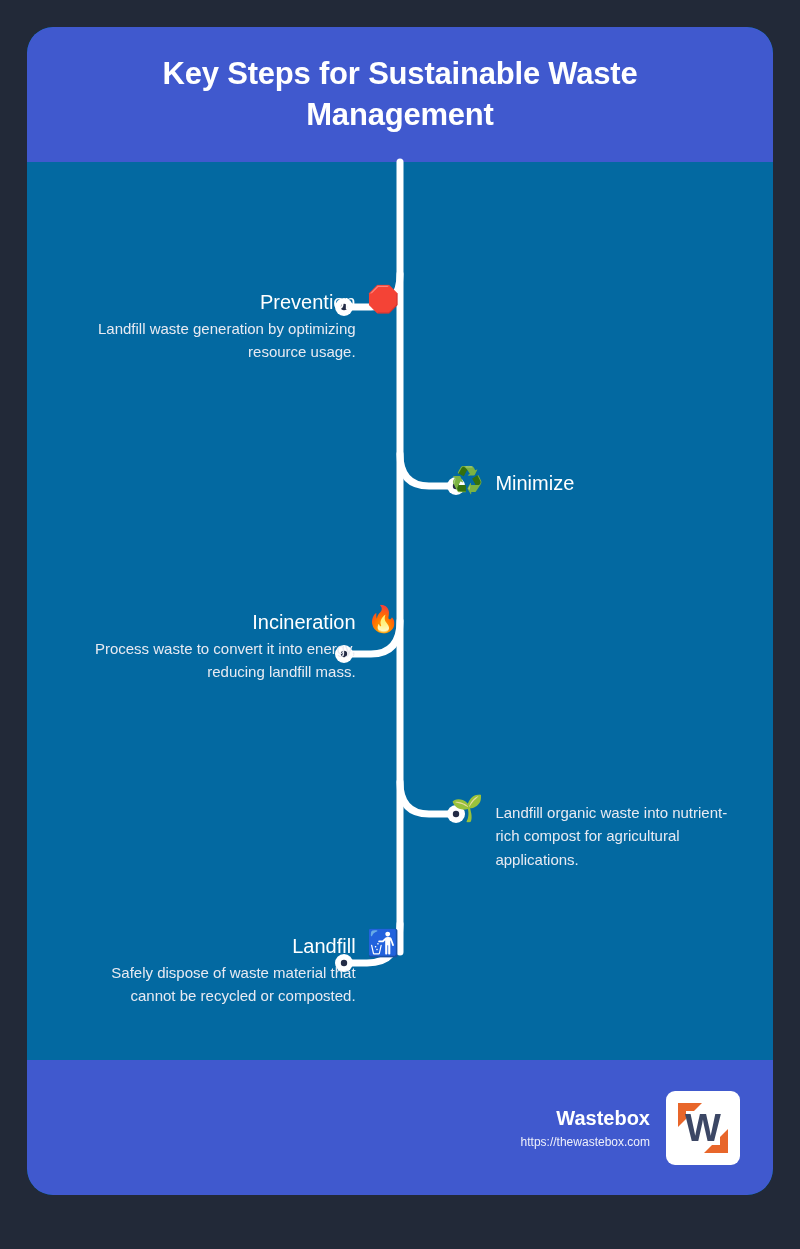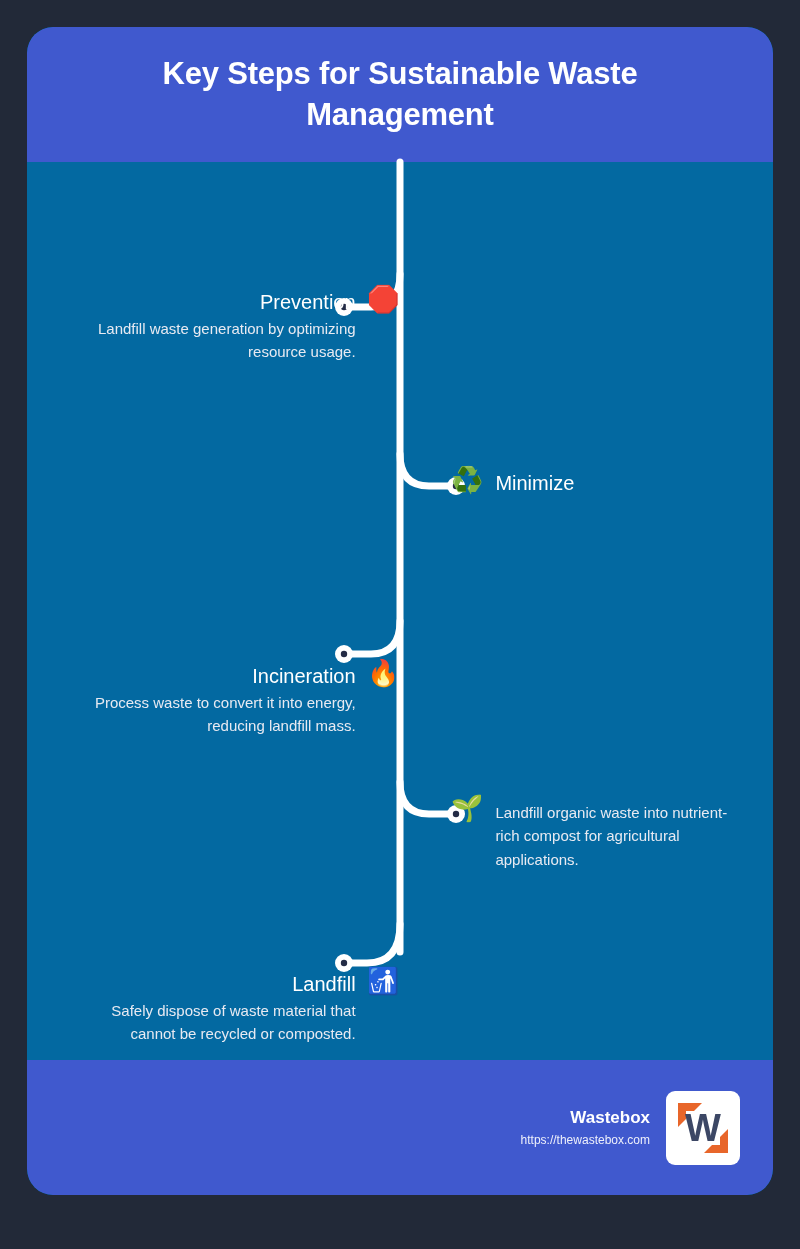--- a/index.html
+++ b/index.html
@@ -114,42 +114,42 @@
     font-size: 26px;
     line-height: 26px;
     flex: 0 0 auto;
   }
   .entry.left  .entry-icon { margin-left: 12px; margin-top: -4px; }
   .entry.right .entry-icon { margin-right: 12px; margin-top: -4px; }
 
   
   .e-prevention   { top: 128px; }
   .e-recycling    { top: 309px; }
-  .e-incineration { top: 502px; }
+  .e-incineration { top: 448px; }
   .e-composting   { top: 637px; }
-  .e-landfill     { top: 772px; margin-top: 38px; }
+  .e-landfill     { top: 772px; }
 
   
   .footer {
     position: absolute;
     left: 0;
     top: 1033px;
     width: 746px;
     height: 135px;
     background: #4059ce;
     border-radius: 0 0 26px 26px;
     display: flex;
     align-items: center;
     justify-content: flex-end;
     padding-right: 33px;
   }
   .footer-texts { text-align: right; margin-right: 16px; }
   .footer-brand {
     color: #ffffff;
-    font-size: 17px;
+    font-size: 20px;
     font-weight: bold;
     line-height: 1.4;
   }
   .footer-url {
     color: #eef0fb;
     font-size: 12px;
     line-height: 1.5;
     margin-top: 1px;
   }
 

